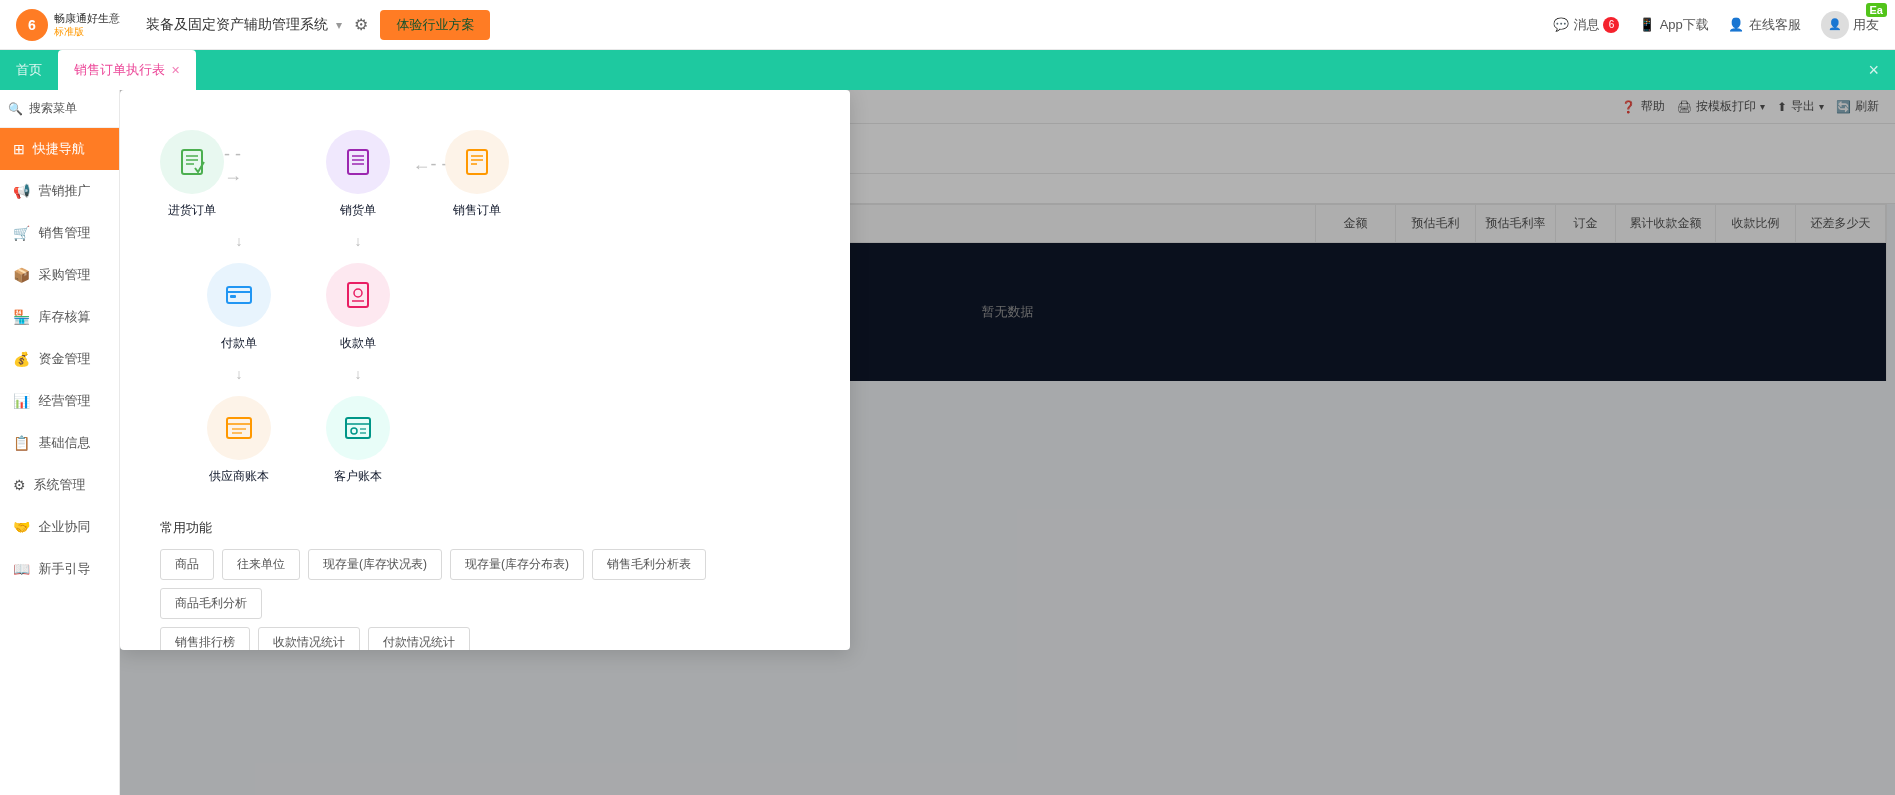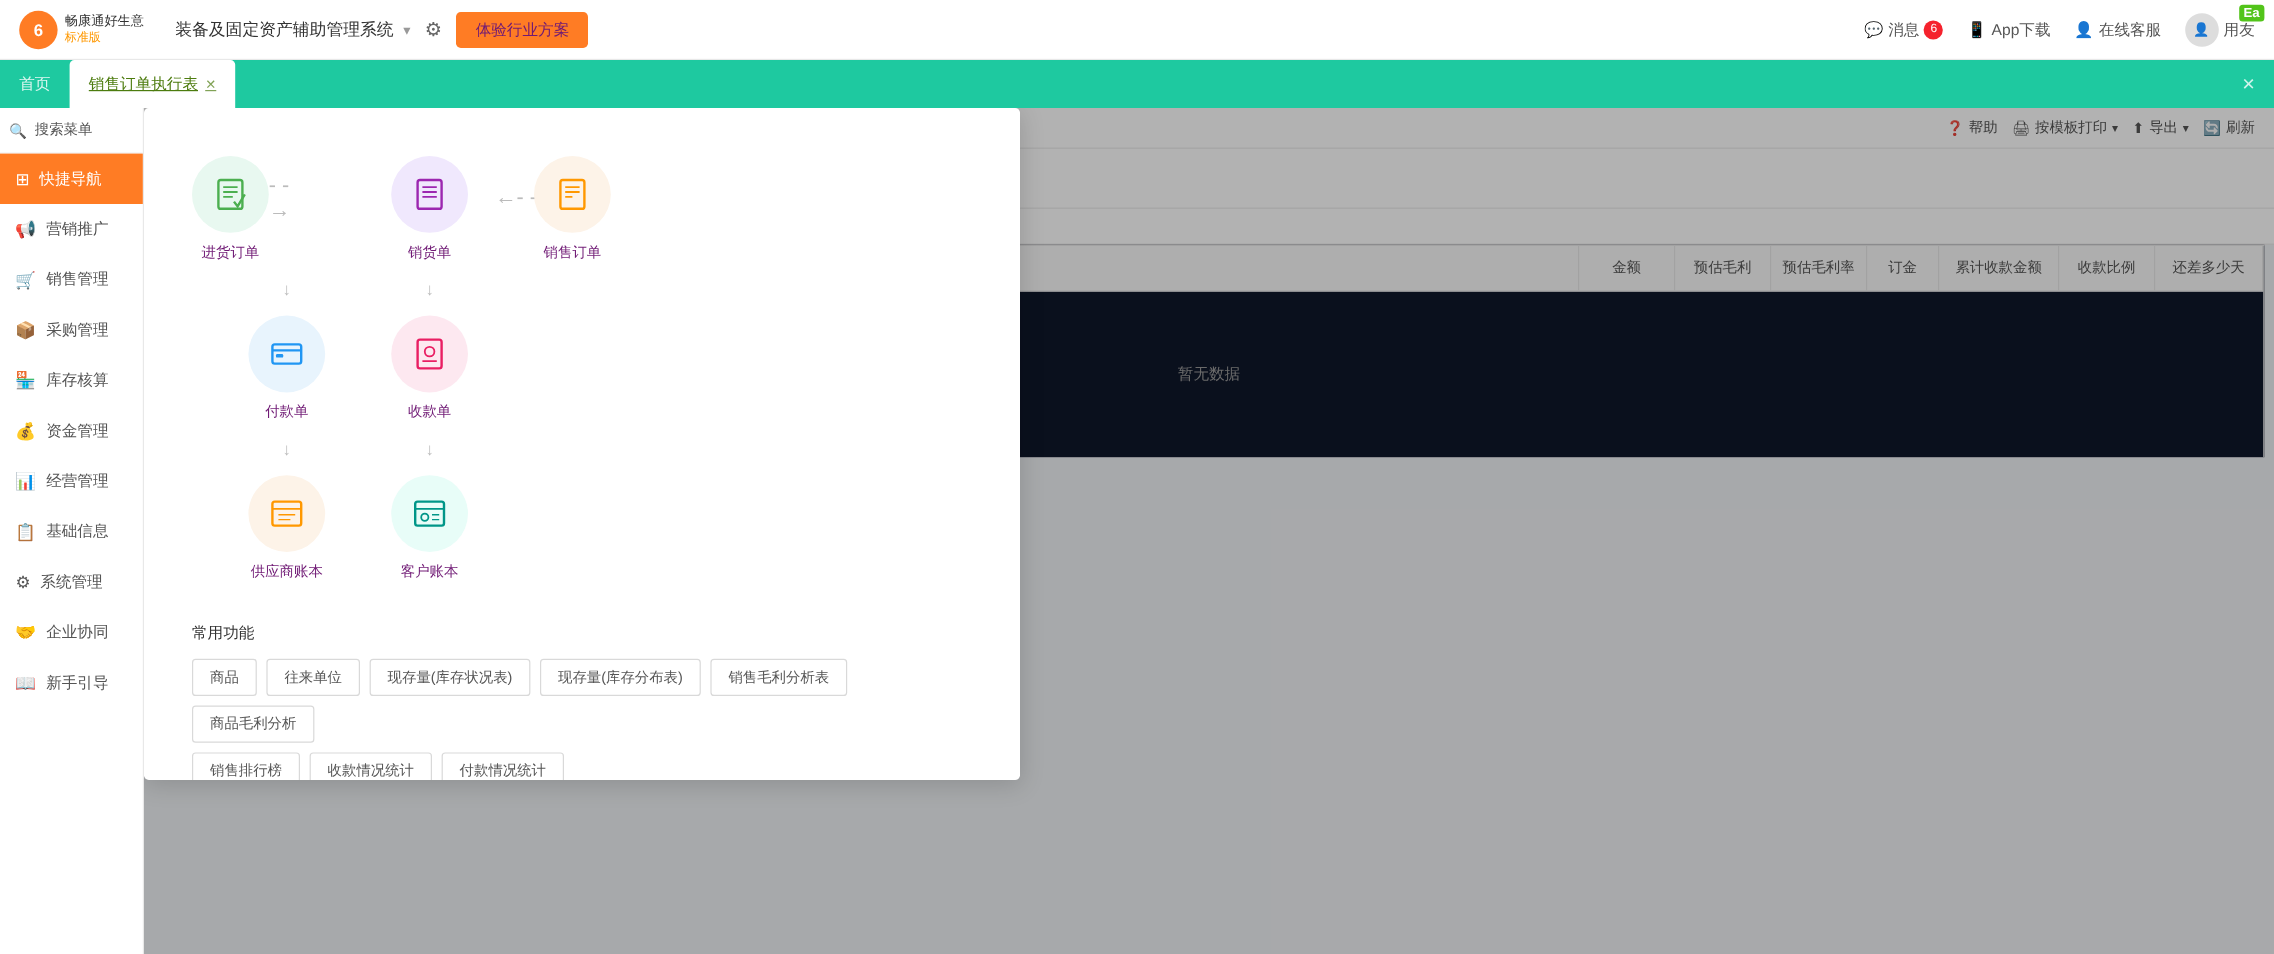--- a/index.html
+++ b/index.html
@@ -29,21 +29,21 @@
       display: flex; align-items: center; justify-content: center;
       color: #fff; font-size: 14px; font-weight: bold;
     }
     .logo-text { font-size: 11px; color: #333; line-height: 1.3; }
     .system-title {
       display: flex; align-items: center; gap: 8px;
       margin-left: 10px;
       font-size: 14px; color: #333;
     }
     .trial-btn {
-      background: #ff7c24; color: #701a75; border: none;
+      background: #ff7c24; color: #14532d; border: none;
       padding: 6px 16px; border-radius: 4px; cursor: pointer;
       font-size: 13px; margin-left: 12px;
     }
     .header-right {
       margin-left: auto;
       display: flex; align-items: center; gap: 20px;
       font-size: 13px; color: #555;
     }
     .header-right .item { display: flex; align-items: center; gap: 4px; cursor: pointer; }
     .badge {
@@ -67,21 +67,21 @@
       height: 40px;
       display: flex; align-items: center;
       padding: 0;
     }
     .tab-item {
       height: 100%; display: flex; align-items: center;
       padding: 0 16px; cursor: pointer; font-size: 13px;
       color: rgba(255,255,255,0.85);
     }
     .tab-item.active {
-      background: #fff; color: #4d7c0f; border-radius: 4px 4px 0 0; text-decoration: underline;
+      background: #fff; color: #ec4899; border-radius: 4px 4px 0 0;
     }
     .tab-close { margin-left: 6px; font-size: 11px; opacity: 0.7; }
     .tab-right-btn {
       margin-left: auto; margin-right: 16px;
       background: none; border: none; color: #fff;
       font-size: 18px; cursor: pointer; opacity: 0.8;
     }
 
     
     .main-area {
@@ -193,21 +193,21 @@
       border-radius: 4px;
       box-shadow: 0 4px 20px rgba(0,0,0,0.15);
       overflow: hidden;
       margin-top: 0;
       position: relative;
     }
     .modal-body { padding: 30px 40px 20px; }
     .flow-node {
       display: flex; flex-direction: column;
       align-items: center; gap: 8px;
-      font-size: 12px; color: #701a75;
+      font-size: 12px; color: #0f172a;
       padding: 10px;
     }
     .node-circle {
       width: 64px; height: 64px; border-radius: 50%;
       display: flex; align-items: center; justify-content: center;
       font-size: 24px;
     }
     .node-green { background: #e8f8f0; }
     .node-red { background: #fde8e8; }
     .node-purple { background: #f0e8fd; }

